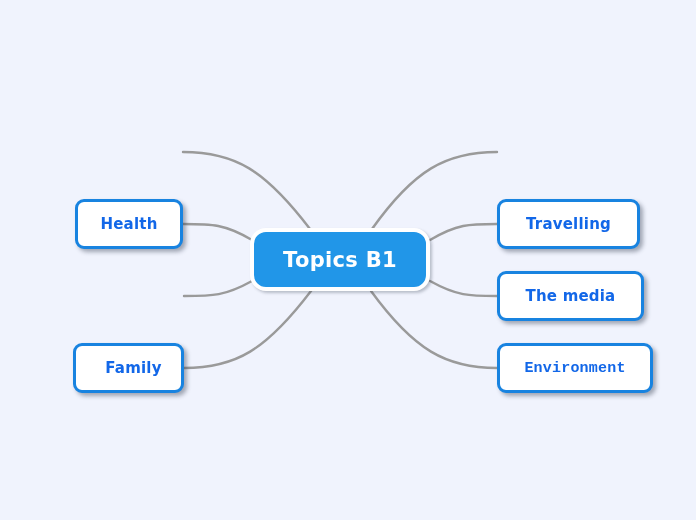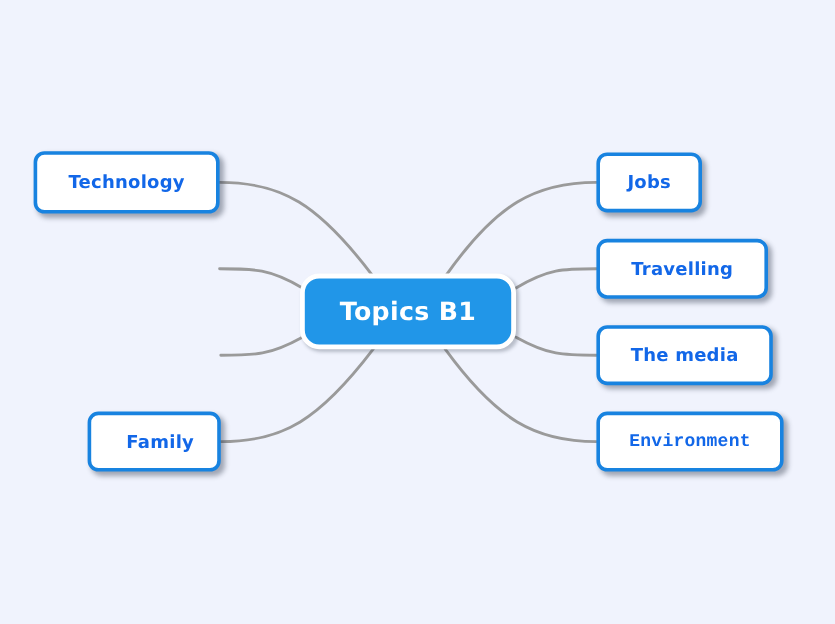--- a/index.html
+++ b/index.html
@@ -67,28 +67,25 @@
       <path d="M 372 229 C 414 170 446 152 497 152" fill="none" stroke="#9a9a9a" stroke-width="2.4" stroke-linecap="round"></path>
       <path d="M 430 240 C 457 224 469 224 497 224" fill="none" stroke="#9a9a9a" stroke-width="2.4" stroke-linecap="round"></path>
       <path d="M 430 281 C 457 296 469 296 497 296" fill="none" stroke="#9a9a9a" stroke-width="2.4" stroke-linecap="round"></path>
       <path d="M 371 291 C 414 350 446 368 497 368" fill="none" stroke="#9a9a9a" stroke-width="2.4" stroke-linecap="round"></path>
     </svg>
 
   <div class="node central" style="left: 250px; top: 228px; width: 180px; height: 63px; background: rgb(33, 150, 232); color: rgb(255, 255, 255); border-color: rgb(255, 255, 255);">
     <span>Topics B1</span>
   </div>
 
-  <div class="node branch" style="left: 28px; top: 126px; width: 155px; height: 52px; background: rgb(255, 255, 255); border-color: rgb(24, 131, 224); color: rgb(18, 103, 232);">
-    <span>Technology</span>
+  <div class="node branch" style="left: 75px; top: 199px; width: 108px; height: 50px; background: rgb(255, 255, 255); border-color: rgb(24, 131, 224); color: rgb(18, 103, 232);">
+    <span>Health</span>
   </div>
   <div class="node branch" style="left: 73px; top: 343px; width: 111px; height: 50px; background: rgb(255, 255, 255); border-color: rgb(24, 131, 224); color: rgb(18, 103, 232); padding-left: 10px;">
     <span>Family</span>
-  </div>
-  <div class="node branch" style="left: 497px; top: 127px; width: 88px; height: 50px; background: rgb(255, 255, 255); border-color: rgb(24, 131, 224); color: rgb(18, 103, 232);">
-    <span>Jobs</span>
   </div>
   <div class="node branch" style="left: 497px; top: 199px; width: 143px; height: 50px; background: rgb(255, 255, 255); border-color: rgb(24, 131, 224); color: rgb(18, 103, 232); justify-content: center;">
     <span>Travelling</span>
   </div>
   <div class="node branch" style="left: 497px; top: 271px; width: 147px; height: 50px; background: rgb(255, 255, 255); border-color: rgb(24, 131, 224); color: rgb(18, 103, 232);">
     <span>The media</span>
   </div>
   <div class="node branch" style="left: 497px; top: 343px; width: 156px; height: 50px; background: rgb(255, 255, 255); border-color: rgb(24, 131, 224); color: rgb(18, 103, 232); font-family: Liberation Mono, monospace;">
     <span>Environment</span>
   </div>

